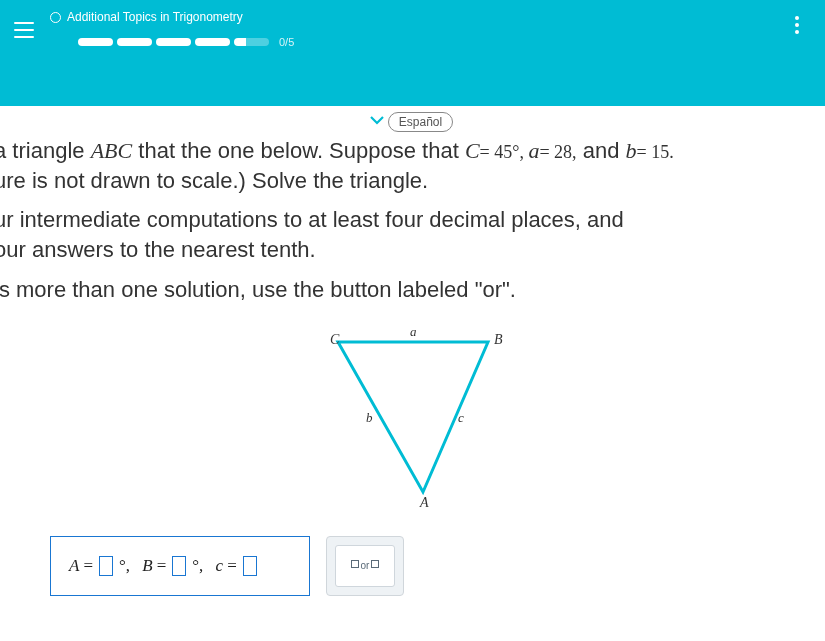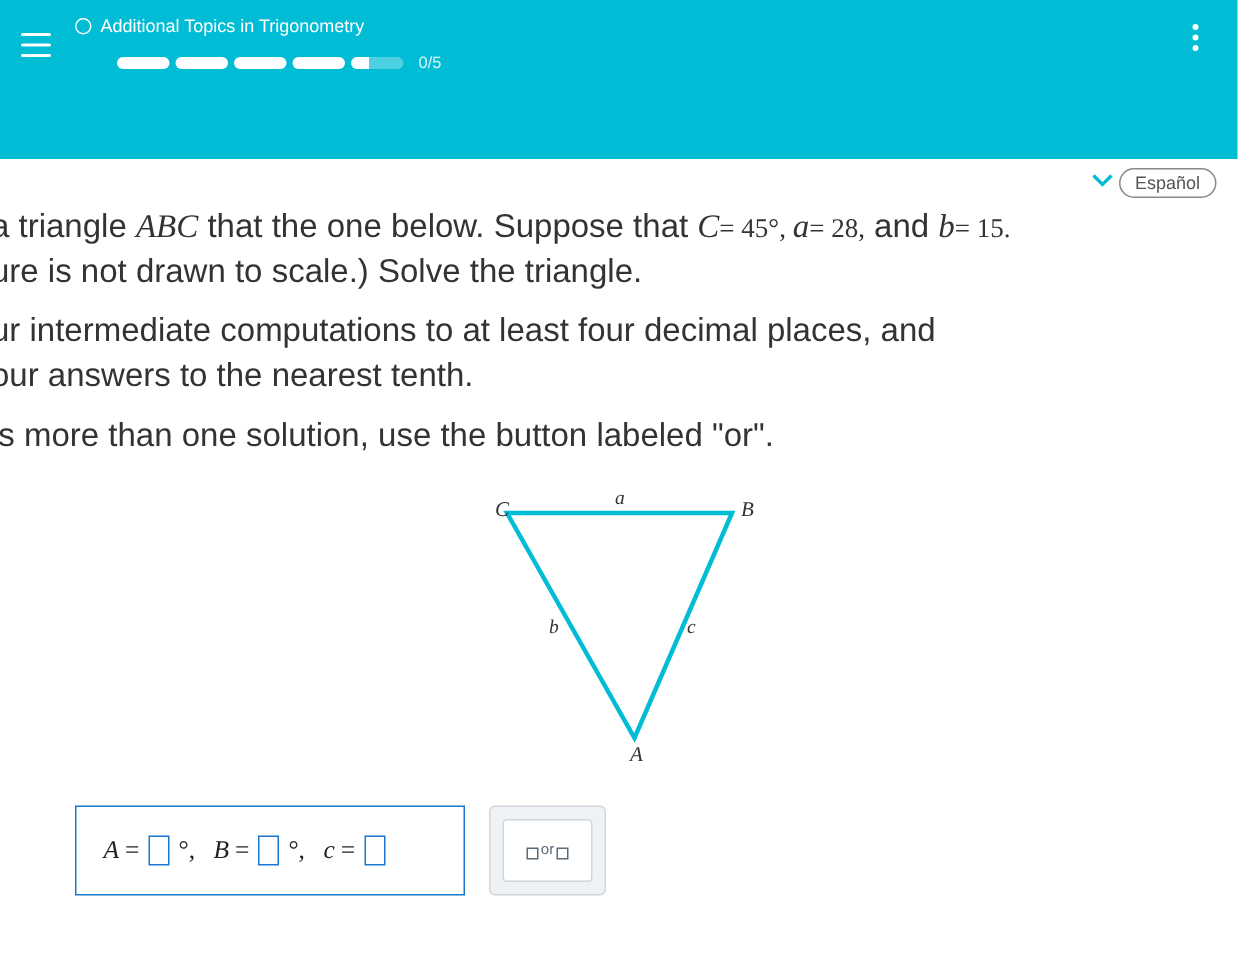--- a/index.html
+++ b/index.html
@@ -91,21 +91,21 @@
     cursor: pointer;
   }
   .more-icon span {
     width: 4px;
     height: 4px;
     background: #fff;
     border-radius: 50%;
   }
   .subheader {
     display: flex;
-    justify-content: flex-end;
+    justify-content: center;
     align-items: center;
     padding: 6px 14px 4px 8px;
   }
   .chevron-down {
     color: #00bcd4;
     font-size: 16px;
     cursor: pointer;
     width: 22px;
     text-align: center;
   }
@@ -181,21 +181,21 @@
     align-items: center;
     justify-content: center;
     font-size: 10px;
     color: #5a6a78;
     cursor: pointer;
     line-height: 1.2;
   }
   .or-glyph {
     font-size: 10px;
     display: flex;
-    align-items: flex-end;
+    align-items: flex-start;
     gap: 2px;
   }
   .or-glyph .sq {
     width: 8px; height: 8px; border: 1px solid #5a6a78;
   }
   .upm { font-style: normal; }
 </style>
 </head>
 <body>
 

